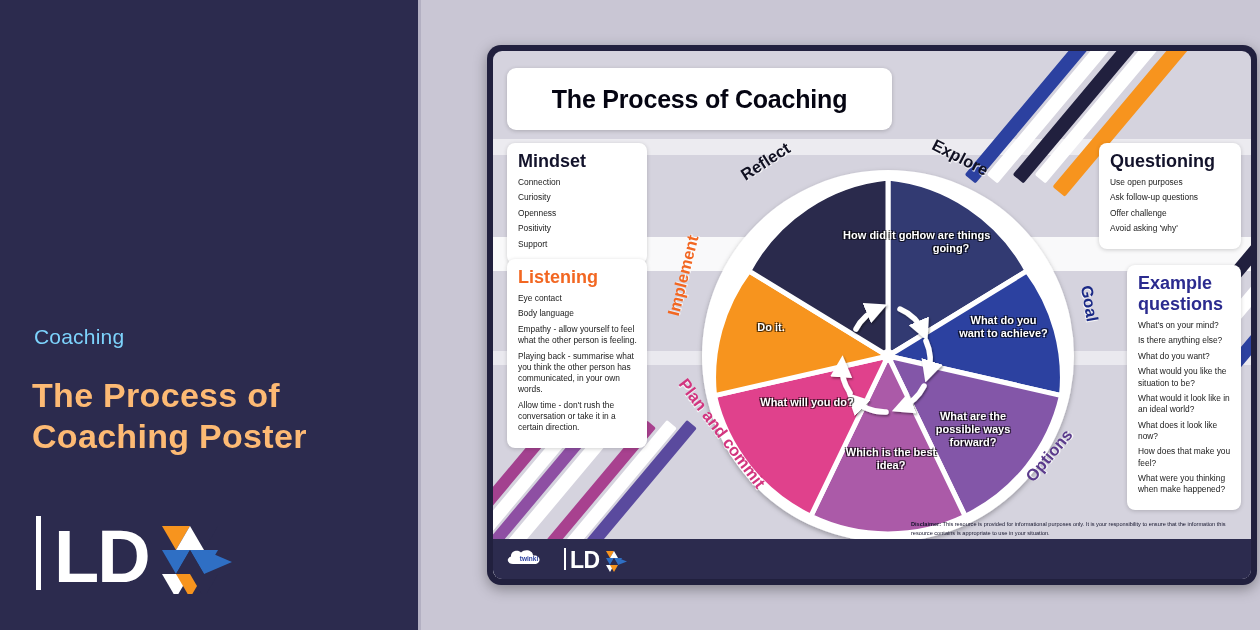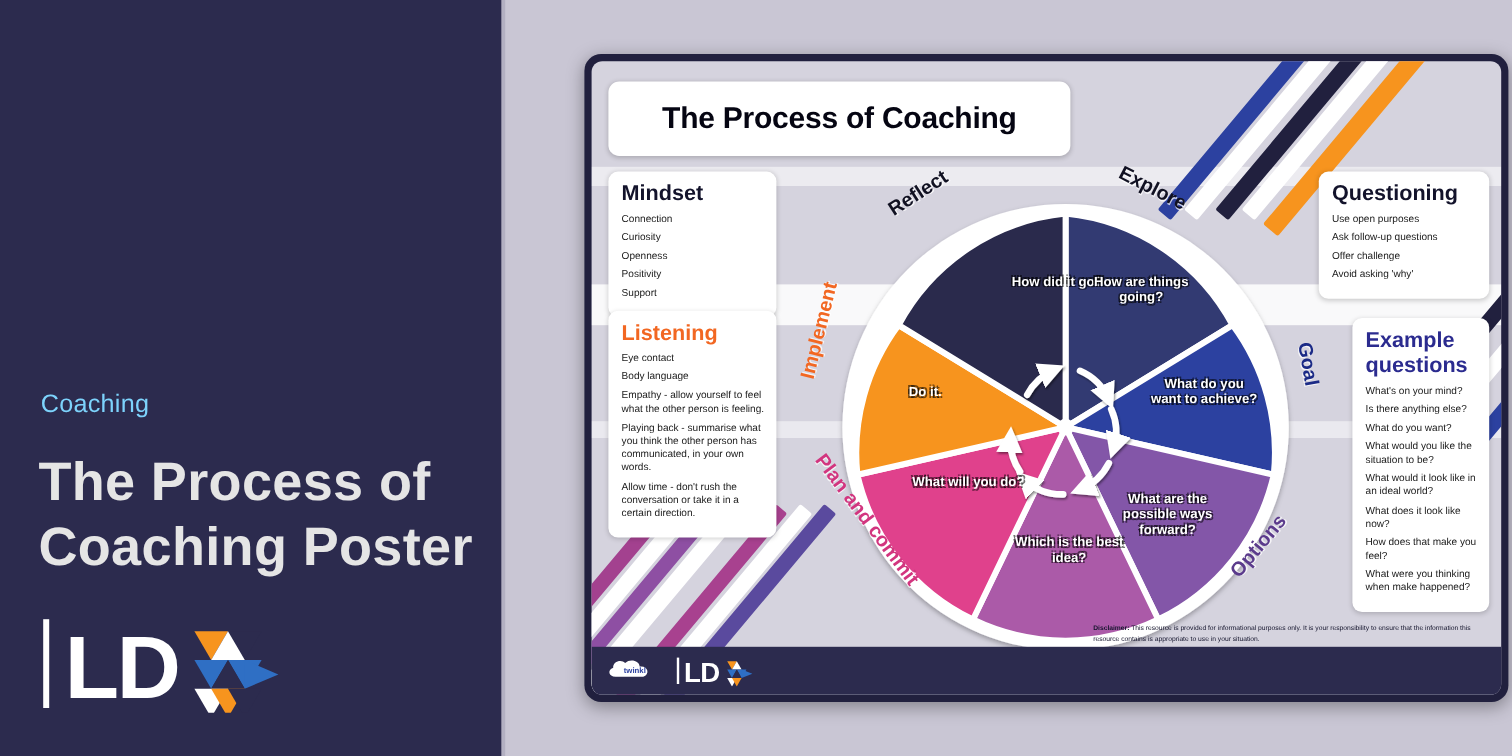--- a/index.html
+++ b/index.html
@@ -15,21 +15,21 @@
     position:absolute; left:0; top:0; width:418px; height:630px;
     background:#2c2b4e;
   }
   #left-panel .eyebrow{
     position:absolute; left:34px; top:325px;
     font-size:21px; color:#7dd3fc; letter-spacing:.2px;
     font-family:"Liberation Sans", sans-serif;
   }
   #left-panel .maintitle{
     position:absolute; left:32px; top:375px; width:370px;
-    font-size:45px; line-height:1.20; font-weight:bold; color:#e5e5e5;
+    font-size:34px; line-height:1.20; font-weight:bold; color:#fdba74;
     letter-spacing:.3px;
   }
   #ld-logo-left{
     position:absolute; left:34px; top:512px; width:210px; height:82px;
   }
 
   
   #stage{
     position:absolute; left:418px; top:0; width:842px; height:630px;
     background:#c9c6d4;

